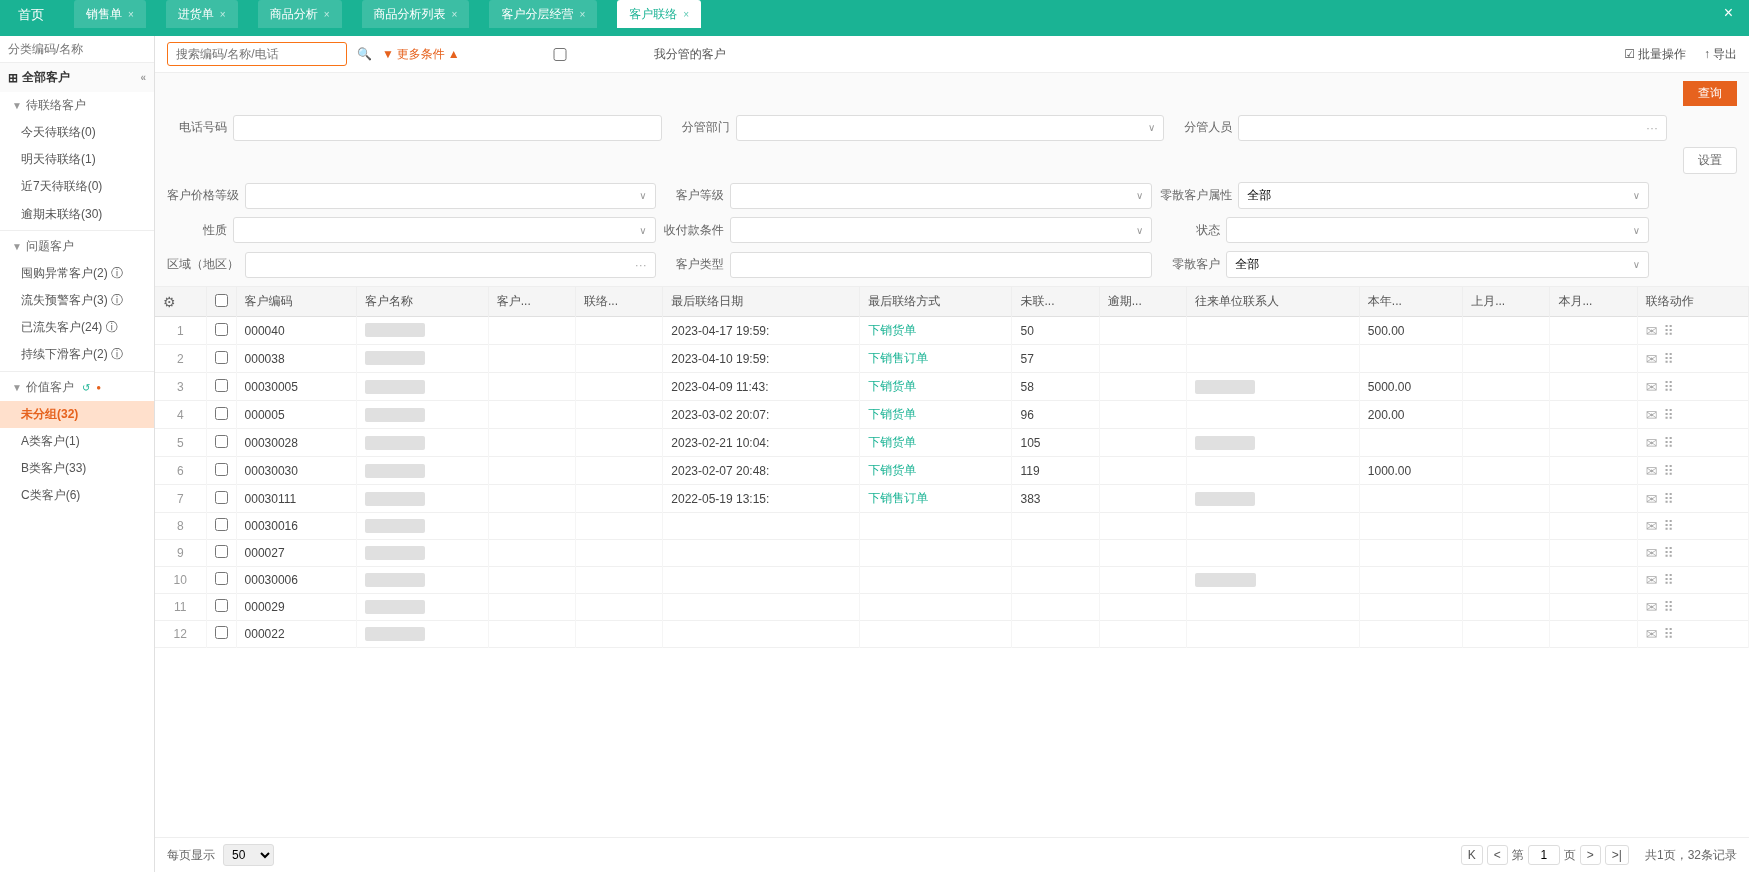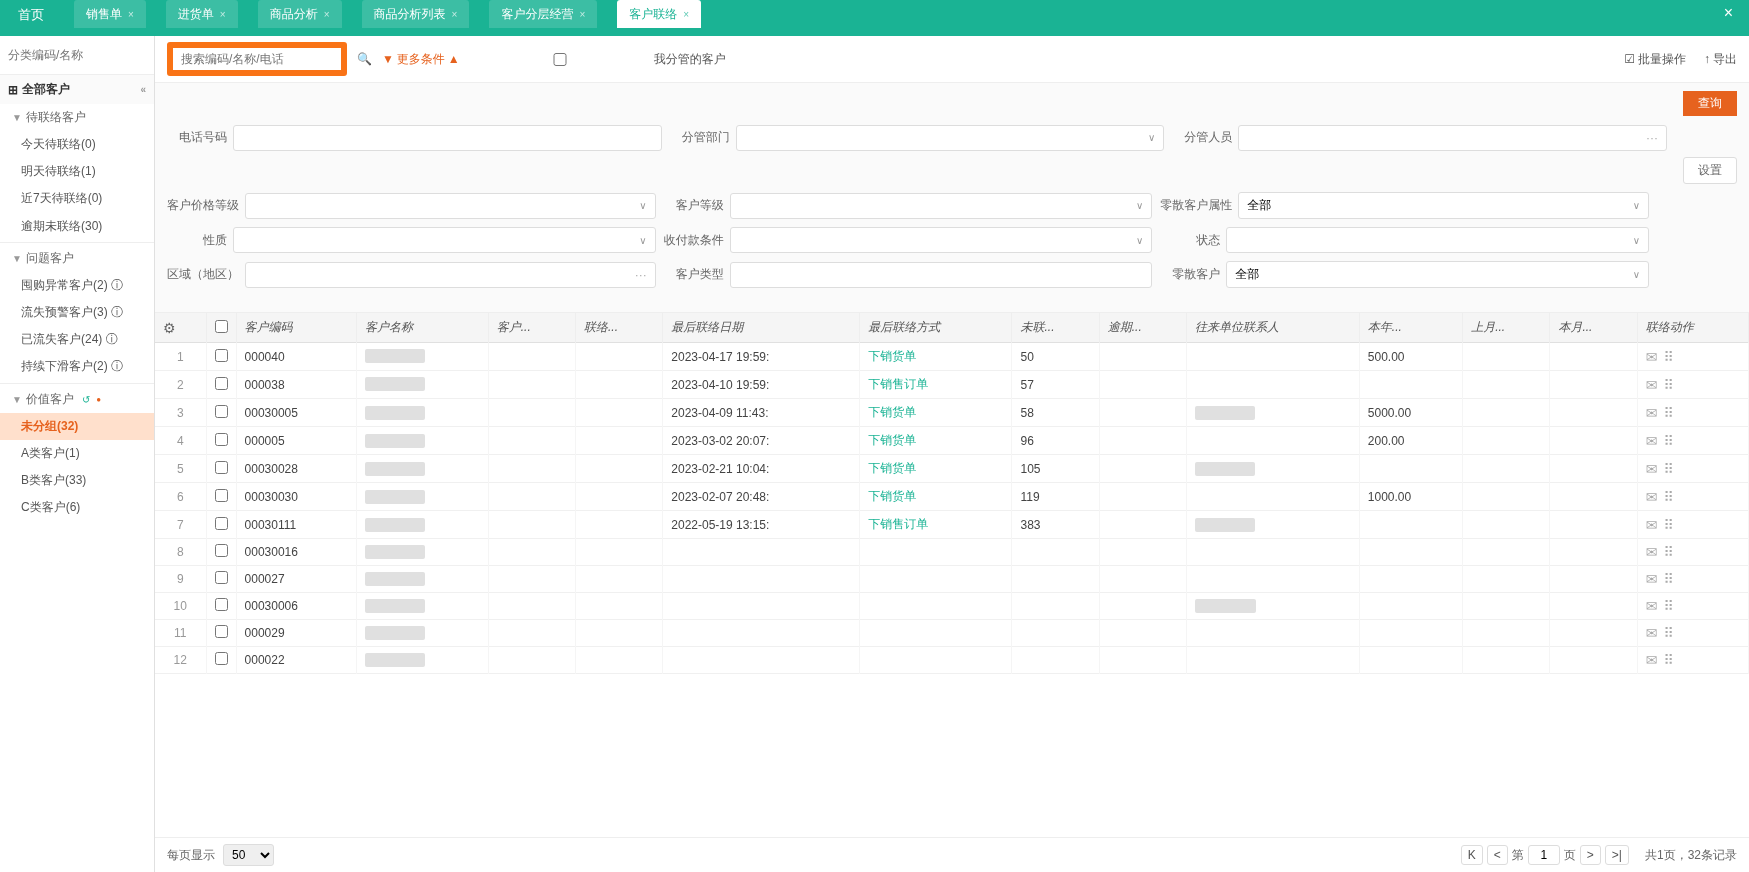--- a/index.html
+++ b/index.html
@@ -60,21 +60,21 @@
       width: 155px;
       background: #fff;
       border-right: 1px solid #e0e0e0;
       display: flex;
       flex-direction: column;
       overflow-y: auto;
     }
     .sidebar-search {
       display: flex;
       align-items: flex-end;
-      padding: 12px 8px;
+      padding: 6px 8px;
       border-bottom: 1px solid #eee;
       gap: 4px;
     }
     .sidebar-search input {
       flex: 1;
       border: none;
       outline: none;
       font-size: 12px;
       color: #999;
     }
@@ -122,21 +122,21 @@
     
     .filter-bar {
       display: flex;
       align-items: center;
       padding: 6px 12px;
       border-bottom: 1px solid #eee;
       gap: 10px;
       background: #fff;
     }
     .filter-bar input {
-      border: 6px solid #f97316;
+      border: 1px solid #f97316;
       border-radius: 3px;
       padding: 4px 8px;
       font-size: 12px;
       width: 180px;
       outline: none;
     }
     .filter-btn {
       display: flex;
       align-items: center;
       gap: 3px;
@@ -165,21 +165,21 @@
       background: #fafafa;
       border-bottom: 1px solid #eee;
       padding: 8px 12px;
     }
     .filter-row {
       display: flex;
       align-items: center;
       gap: 8px;
       margin-bottom: 8px;
     }
-    .filter-row:last-child { margin-bottom: 16px; }
+    .filter-row:last-child { margin-bottom: 0; }
     .filter-field {
       display: flex;
       align-items: center;
       flex: 1;
       gap: 6px;
     }
     .filter-label {
       color: #666;
       white-space: nowrap;
       min-width: 60px;
@@ -249,21 +249,20 @@
       white-space: nowrap;
       position: sticky;
       top: 0;
       background: #f5f5f5;
       z-index: 1;
     }
     thead th .col-header {
       display: flex;
       align-items: flex-end;
       gap: 2px;
-      font-style: italic;
     }
     tbody tr {
       border-bottom: 1px solid #f0f0f0;
     }
     tbody td {
       padding: 5px 8px;
       color: #444;
       border-right: 1px solid #f5f5f5;
       white-space: nowrap;
     }

